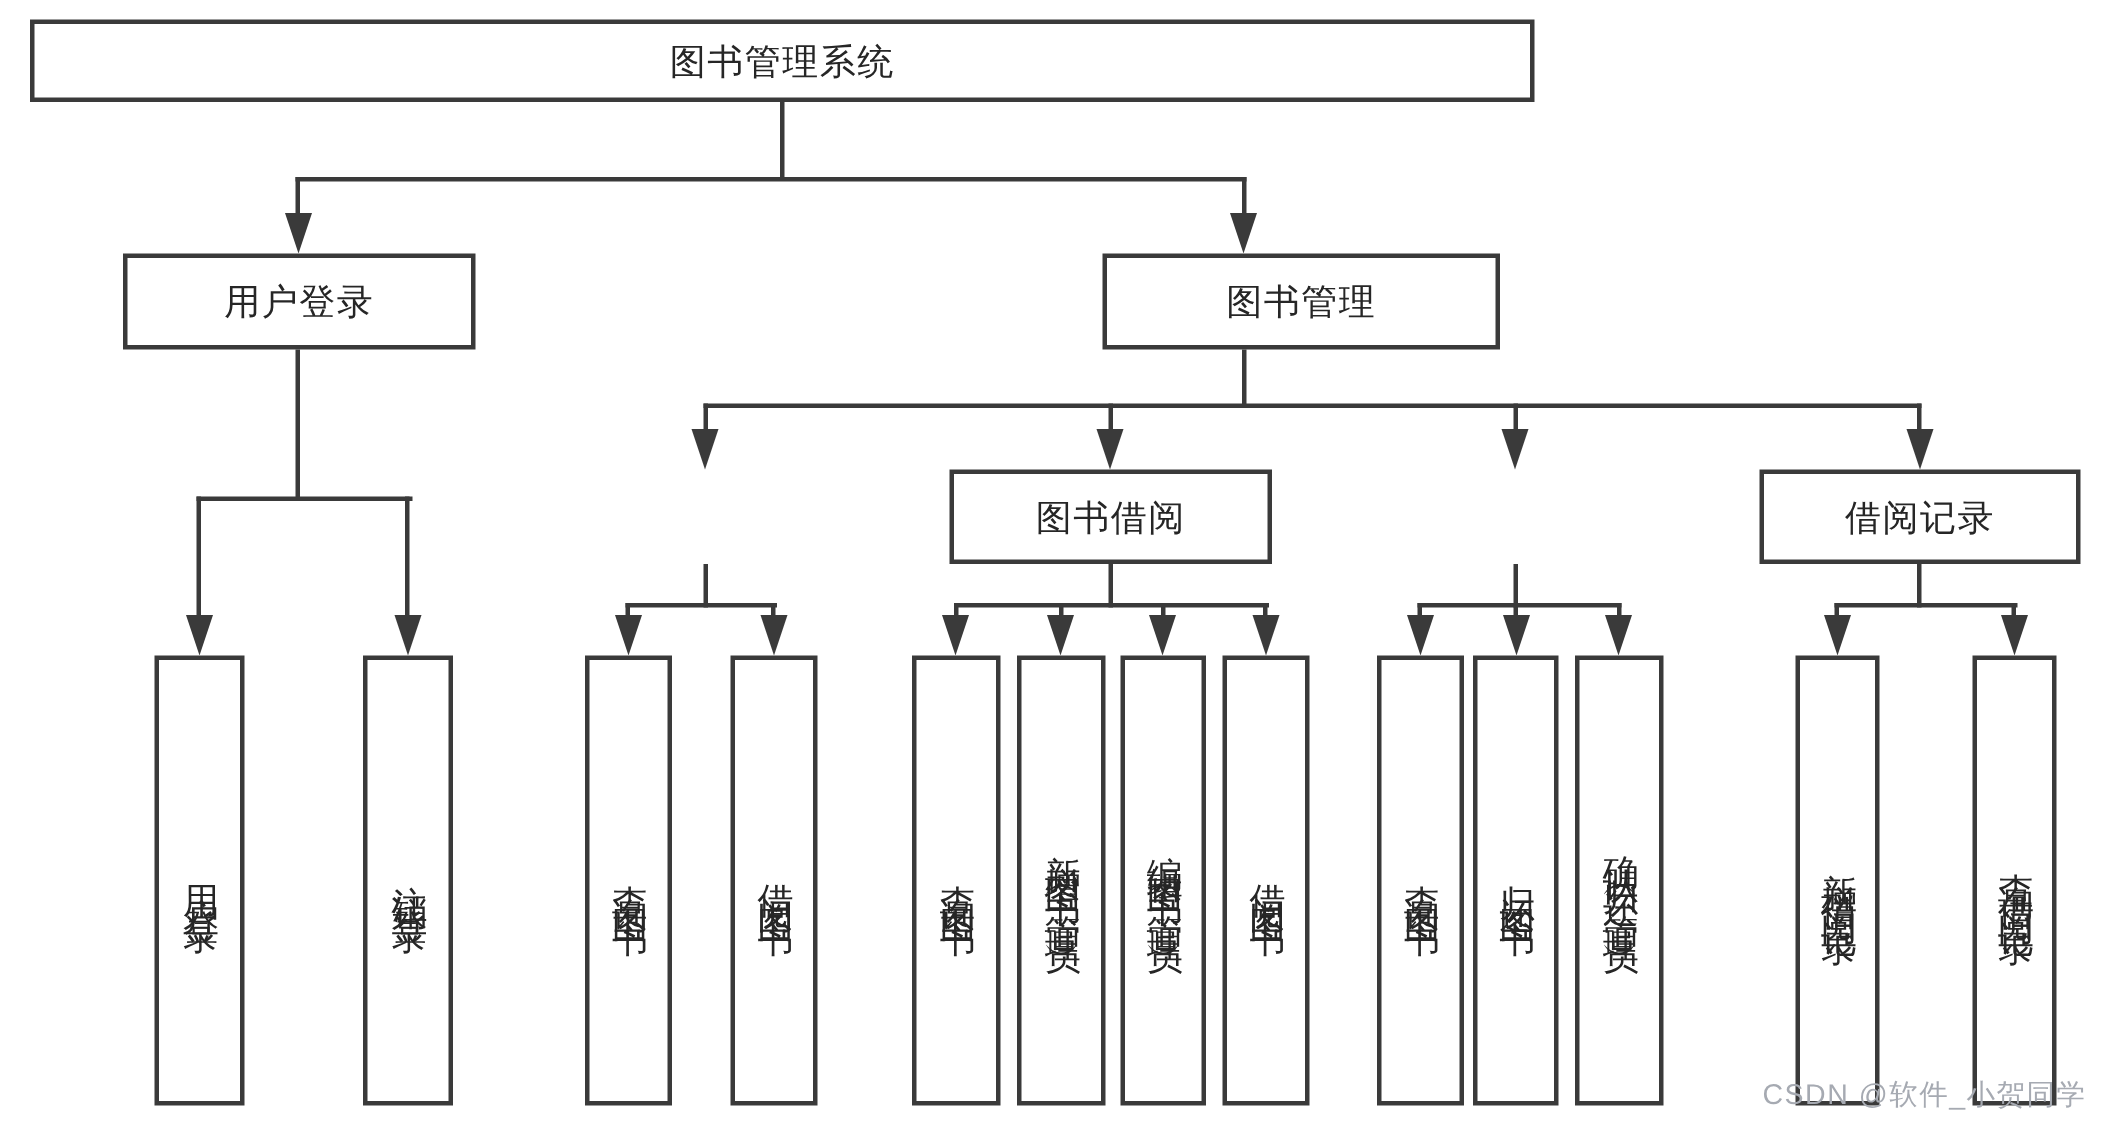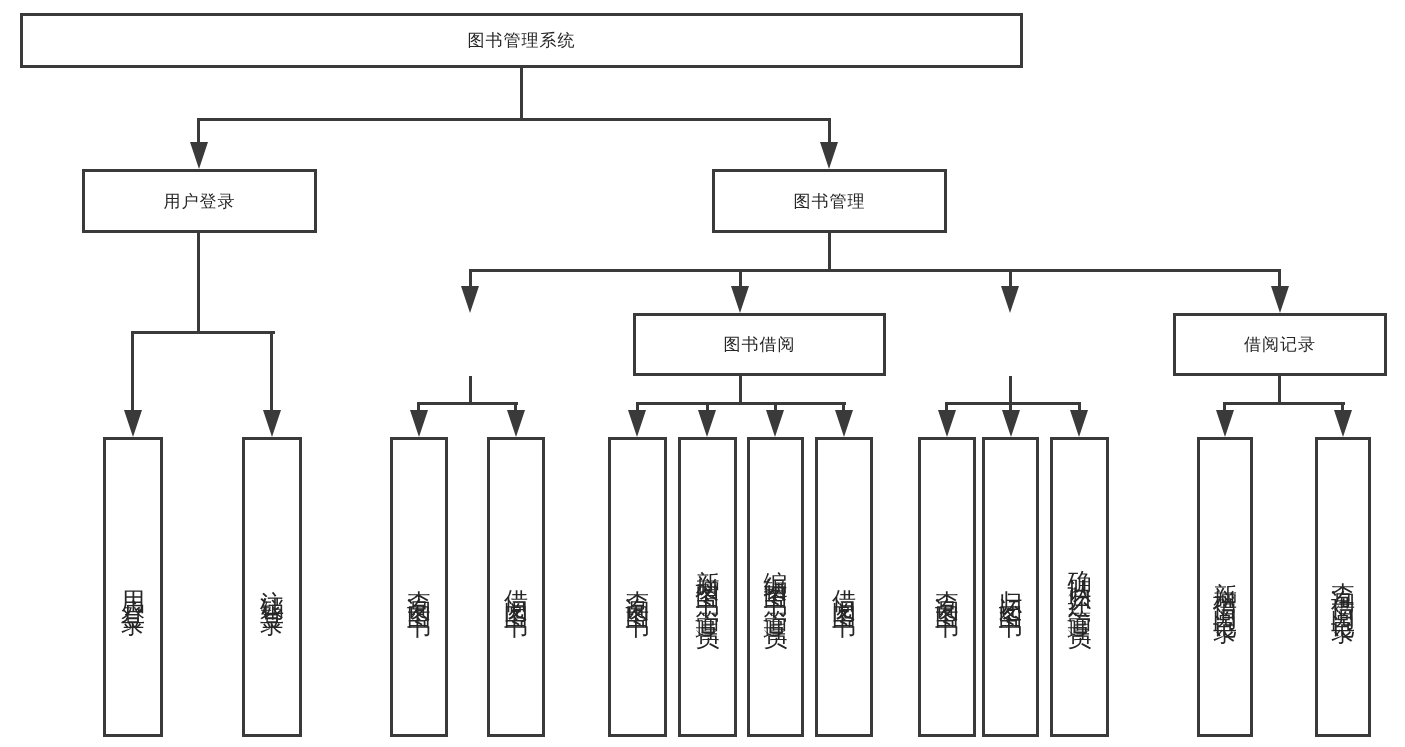--- a/index.html
+++ b/index.html
@@ -19,21 +19,21 @@
     position: absolute;
     box-sizing: border-box;
     border: 3px solid var(--line, #3a3a3a);
     background: #ffffff;
     display: flex;
     align-items: center;
     justify-content: center;
     color: var(--text, #262626);
   }
   .h-box span {
-    font-size: 17px;
+    font-size: 24px;
     letter-spacing: 1px;
     white-space: nowrap;
   }
   .v-box span {
     writing-mode: vertical-rl;
     text-orientation: mixed;
     font-size: 24px;
     letter-spacing: 8px;
     line-height: 1;
     white-space: nowrap;
@@ -72,21 +72,21 @@
   <div class="line" style="left:520px; top:68px; width:3px; height:52px;"></div>
   <div class="line" style="left:197px; top:118px; width:634px; height:3px;"></div>
   <div class="line" style="left:197px; top:118px; width:3px; height:28px;"></div>
   <div class="line" style="left:828px; top:118px; width:3px; height:28px;"></div>
   <div class="arrow" style="left:190px; top:142px;"></div>
   <div class="arrow" style="left:820px; top:142px;"></div>
 
   <div class="box h-box" style="left:82px; top:169px; width:235px; height:64px;">
     <span>用户登录</span>
   </div>
-  <div class="box h-box" style="left:712px; top:169px; width:235px; height:64px;">
+  <div class="box h-box" style="left:735px; top:169px; width:265px; height:64px;">
     <span>图书管理</span>
   </div>
 
   <div class="line" style="left:197px; top:233px; width:3px; height:101px;"></div>
   <div class="line" style="left:131px; top:331px; width:144px; height:3px;"></div>
   <div class="line" style="left:131px; top:331px; width:3px; height:80px;"></div>
   <div class="line" style="left:270px; top:331px; width:3px; height:80px;"></div>
   <div class="arrow" style="left:124px; top:410px;"></div>
   <div class="arrow" style="left:263px; top:410px;"></div>
 
@@ -94,21 +94,21 @@
   <div class="line" style="left:469px; top:269px; width:812px; height:3px;"></div>
   <div class="line" style="left:469px; top:269px; width:3px; height:19px;"></div>
   <div class="line" style="left:739px; top:269px; width:3px; height:19px;"></div>
   <div class="line" style="left:1009px; top:269px; width:3px; height:19px;"></div>
   <div class="line" style="left:1278px; top:269px; width:3px; height:19px;"></div>
   <div class="arrow" style="left:461px; top:286px;"></div>
   <div class="arrow" style="left:731px; top:286px;"></div>
   <div class="arrow" style="left:1001px; top:286px;"></div>
   <div class="arrow" style="left:1271px; top:286px;"></div>
 
-  <div class="box h-box" style="left:633px; top:313px; width:253px; height:63px;">
+  <div class="box h-box" style="left:633px; top:313px; width:215px; height:63px;">
     <span>图书借阅</span>
   </div>
   <div class="box h-box" style="left:1173px; top:313px; width:214px; height:63px;">
     <span>借阅记录</span>
   </div>
 
   <div class="line" style="left:469px; top:376px; width:3px; height:29px;"></div>
   <div class="line" style="left:417px; top:402px; width:101px; height:3px;"></div>
   <div class="line" style="left:417px; top:402px; width:3px; height:11px;"></div>
   <div class="line" style="left:514px; top:402px; width:3px; height:11px;"></div>
@@ -179,14 +179,15 @@
     <span>确认归还（管理员）</span>
   </div>
 
   <div class="box v-box" style="left:1197px; top:437px; width:56px; height:300px;">
     <span>新增借阅记录</span>
   </div>
   <div class="box v-box" style="left:1315px; top:437px; width:56px; height:300px;">
     <span>查询借阅记录</span>
   </div>
 
+  <div class="watermark">CSDN @软件_小贺同学</div>
 
 </div>
 
 </body></html>

